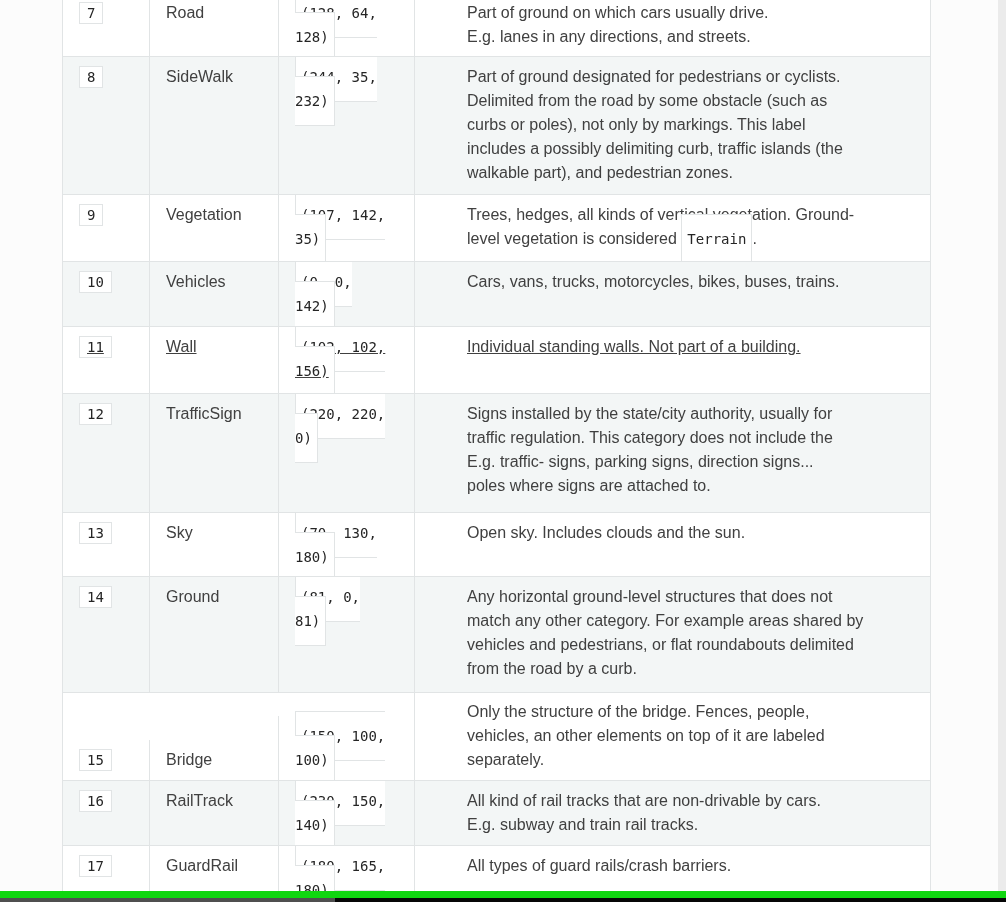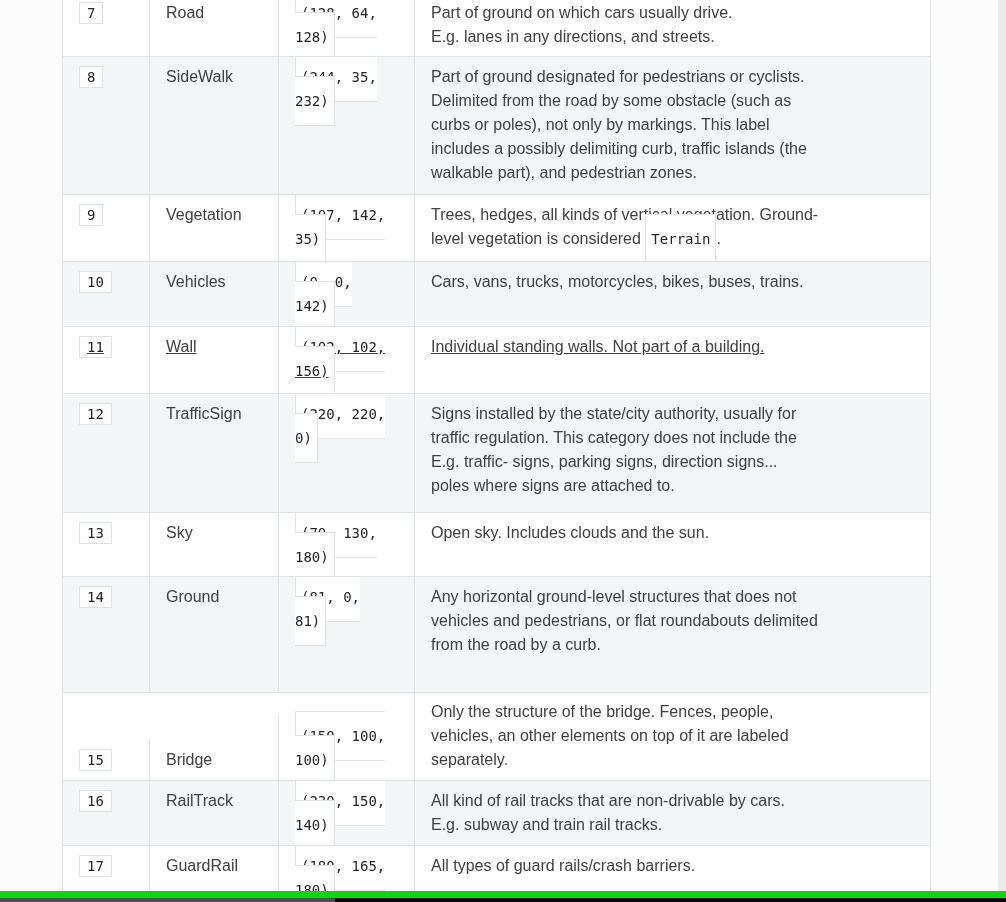--- a/index.html
+++ b/index.html
@@ -27,21 +27,21 @@
   .row:nth-child(8){height:116px;}
   .row:nth-child(9){height:88px;align-items:flex-end;}
   .row:nth-child(10){height:65px;}
   .row:nth-child(11){min-height:62px;}
   .cell{box-sizing:border-box;padding:8px 16px;}
   .cell + .cell{border-left:1px solid var(--border,#e1e4e5);}
   .c-id{width:86px;flex:none;line-height:24px;}
   .c-name{width:129px;flex:none;font-size:16px;line-height:24px;}
   .c-rgb{width:136px;flex:none;padding-right:18px;line-height:24px;}
   .c-desc{flex:1;font-size:16px;line-height:24px;}
-  .line{min-height:24px;}
+  .line{min-height:24px;margin-left:36px;}
   code.chip{
     font-family:"DejaVu Sans Mono",monospace;
     font-size:14px;line-height:20px;
     background:#fff;
     border:1px solid var(--border,#e1e4e5);
     padding:16px 5px;
     color:var(--code_text,#252525);
   }
   .c-id code.chip{padding:2px 7px;}
   .scrollbar-track{position:absolute;right:0;top:0;width:8px;height:100%;background:var(--scrollbar_track,#ebebeb);}
@@ -119,20 +119,21 @@
         <div class="cell c-desc">
           <div class="line"><span>Open sky. Includes clouds and the sun.</span></div>
         </div>
       </div>
       <div class="row">
         <div class="cell c-id"><code class="chip">14</code></div>
         <div class="cell c-name">Ground</div>
         <div class="cell c-rgb"><code class="chip">(81, 0, 81)</code></div>
         <div class="cell c-desc">
           <div class="line"><span>Any horizontal ground-level structures that does not</span></div>
+          <div class="line"><span>match any other category. For example areas shared by</span></div>
           <div class="line"><span>vehicles and pedestrians, or flat roundabouts delimited</span></div>
           <div class="line"><span>from the road by a curb.</span></div>
         </div>
       </div>
       <div class="row">
         <div class="cell c-id"><code class="chip">15</code></div>
         <div class="cell c-name">Bridge</div>
         <div class="cell c-rgb"><code class="chip">(150, 100, 100)</code></div>
         <div class="cell c-desc">
           <div class="line"><span>Only the structure of the bridge. Fences, people,</span></div>

